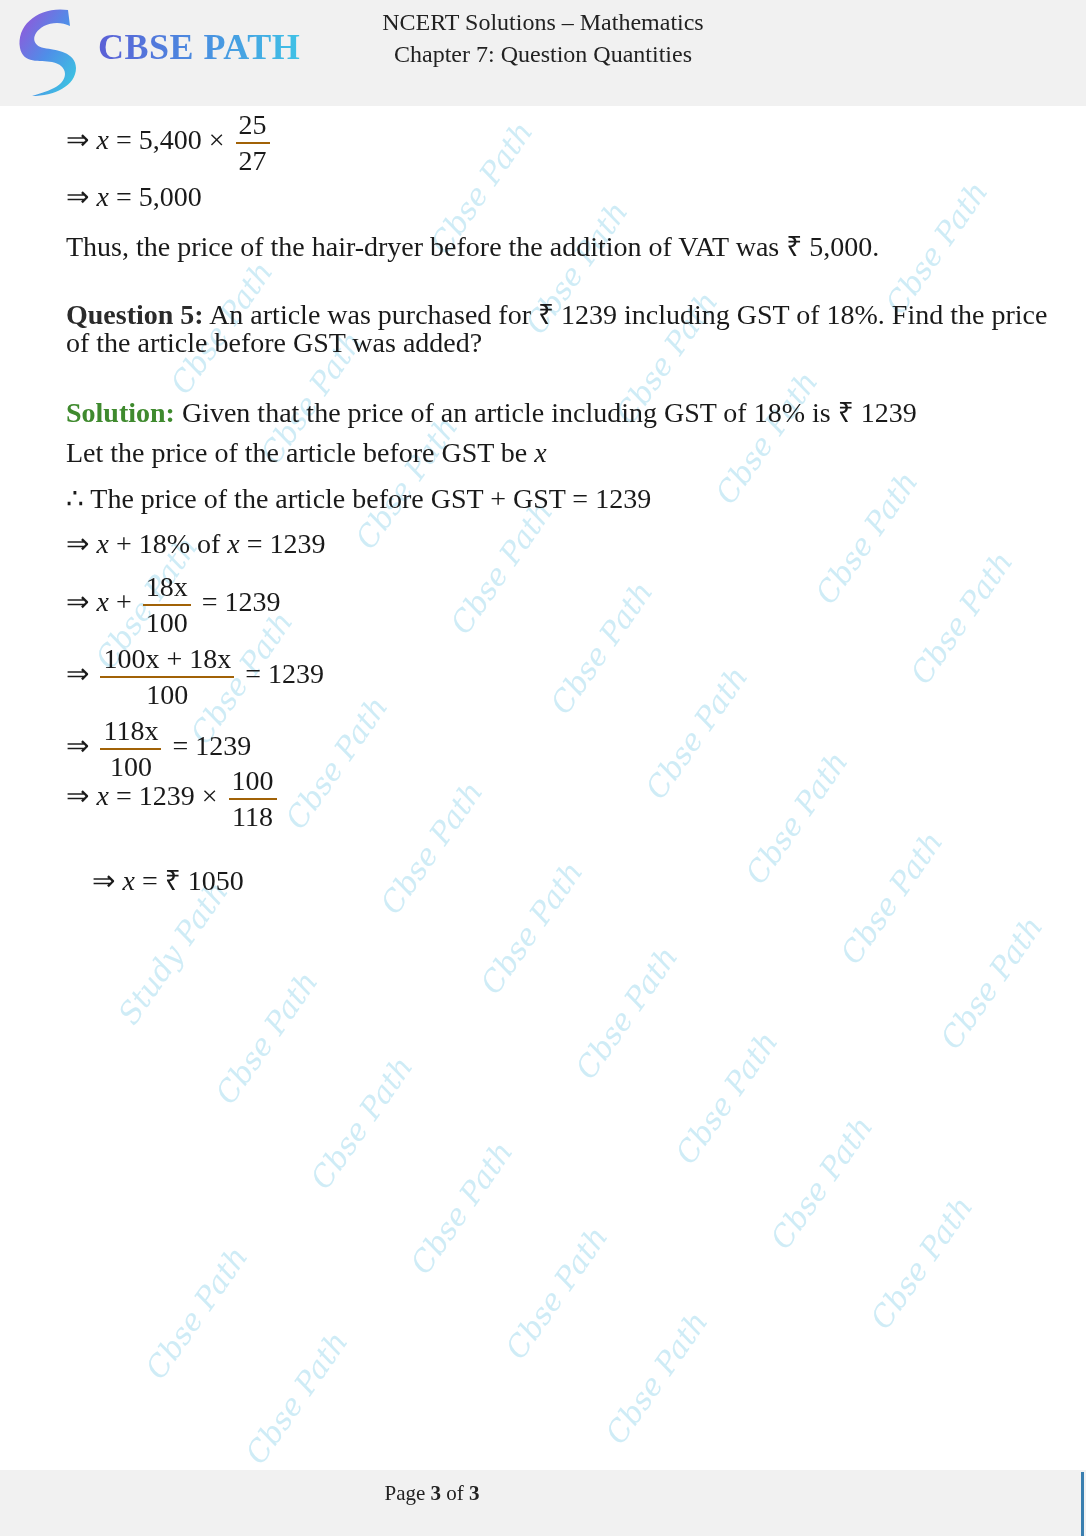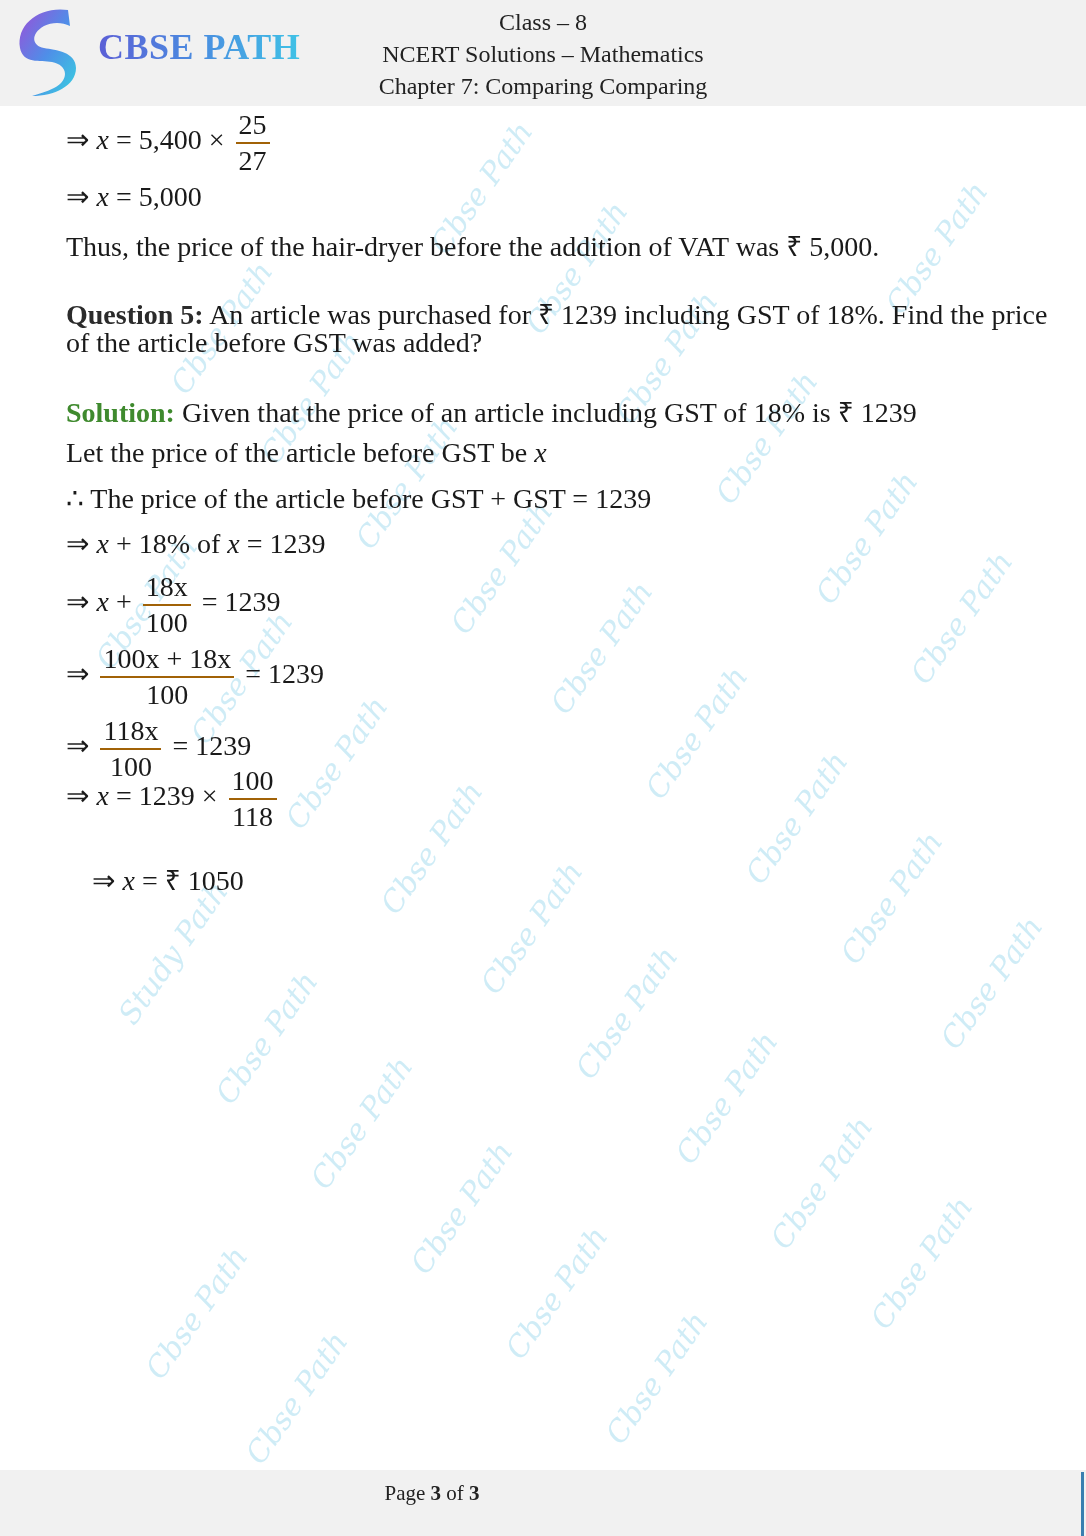--- a/index.html
+++ b/index.html
@@ -69,23 +69,22 @@
       <linearGradient id="lg1" x1="0" y1="0" x2="1" y2="1">
         <stop offset="0" stop-color="#9b4fd8"></stop>
         <stop offset="0.5" stop-color="#4f8ee8"></stop>
         <stop offset="1" stop-color="#38d0e0"></stop>
       </linearGradient>
     </defs>
     <path d="M58 6 C30 2 6 20 10 44 C13 60 30 56 42 58 C58 61 60 76 44 84 C36 88 28 90 22 92 C44 92 66 82 66 64 C66 48 46 46 34 44 C22 42 20 30 34 22 C42 18 52 18 60 22 Z" fill="url(#lg1)"></path>
   </svg>
   <div class="brand">CBSE PATH</div>
   <div class="htitles">
-    <div>Class – 8</div>
     <div>NCERT Solutions – Mathematics</div>
-    <div>Chapter 7: Comparing Comparing</div>
+    <div>Chapter 7: Question Quantities</div>
   </div>
 </div>
 
 <div>
   <div class="watermark" style="left:405px;top:170px;">Cbse Path</div>
   <div class="watermark" style="left:860px;top:230px;">Cbse Path</div>
   <div class="watermark" style="left:145px;top:310px;">Cbse Path</div>
   <div class="watermark" style="left:500px;top:250px;">Cbse Path</div>
   <div class="watermark" style="left:590px;top:340px;">Cbse Path</div>
   <div class="watermark" style="left:235px;top:380px;">Cbse Path</div>

